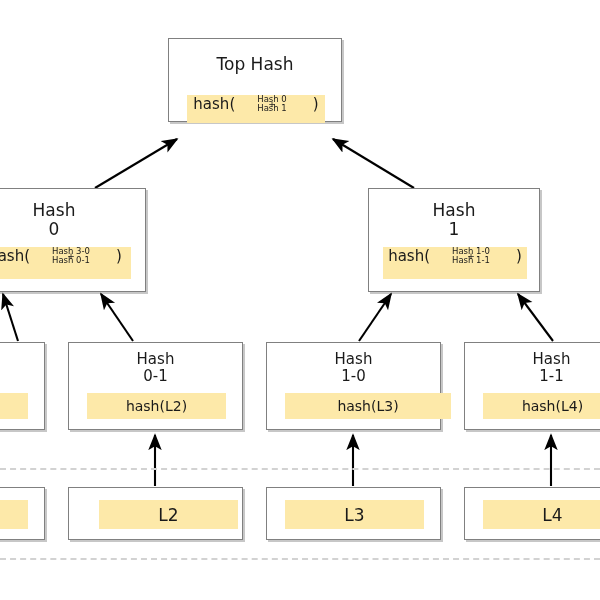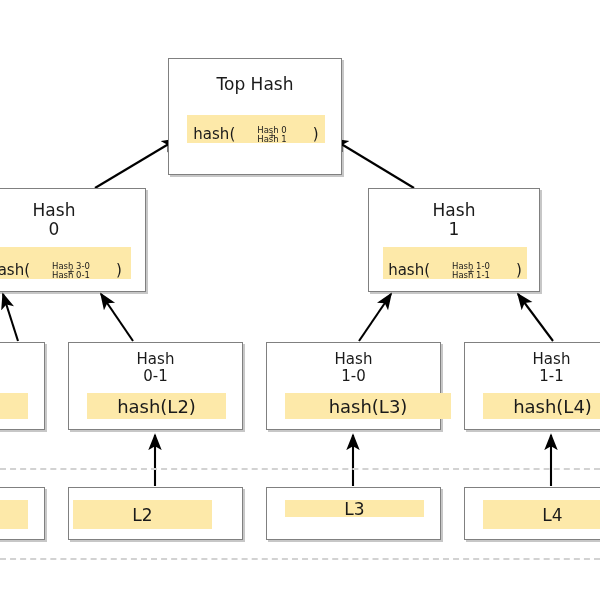--- a/index.html
+++ b/index.html
@@ -43,21 +43,21 @@
     color: #1a1a1a;
   }
 
   
   .lvl-top .node-title { top: 16px; font-size: 17px; }
   .lvl-mid .node-title { top: 12px; font-size: 17px; }
   .lvl-hash .node-title { top: 8px; font-size: 15px; }
 
   .payload-hashcall {
     display: flex;
-    align-items: flex-end;
+    align-items: flex-start;
     justify-content: center;
     gap: 0;
     font-size: 15px;
   }
   .hc-open  { font-size: 15px; }
   .hc-close { font-size: 15px; }
   .hc-stack {
     display: inline-flex;
     flex-direction: column;
     align-items: center;
@@ -71,21 +71,21 @@
   .hc-stack .hc-b { display: block; }
   .hc-plus {
     position: absolute;
     left: 50%;
     top: 50%;
     transform: translate(-50%, -50%);
     font-size: 9px;
     line-height: 1;
   }
 
-  .payload-simple { font-size: 18px; }
+  .payload-simple { font-size: 14px; }
   .payload-leaf   { font-size: 17px; }
 
   
   .dashed-sep {
     position: absolute;
     left: 0;
     width: 600px;
     height: 0;
     border-top: 2px dashed #d2d2d2;
   }
@@ -117,21 +117,21 @@
     <line x1="133" y1="341" x2="101" y2="294" stroke="#000000" stroke-width="2.1" marker-end="url(#ah)"></line>
 
     <line x1="359" y1="341" x2="391" y2="294" stroke="#000000" stroke-width="2.1" marker-end="url(#ah)"></line>
     <line x1="553" y1="341" x2="518" y2="294" stroke="#000000" stroke-width="2.1" marker-end="url(#ah)"></line>
 
     <line x1="155" y1="486" x2="155" y2="435" stroke="#000000" stroke-width="2.1" marker-end="url(#ah)"></line>
     <line x1="353" y1="486" x2="353" y2="435" stroke="#000000" stroke-width="2.1" marker-end="url(#ah)"></line>
     <line x1="551" y1="486" x2="551" y2="435" stroke="#000000" stroke-width="2.1" marker-end="url(#ah)"></line>
   </svg>
 
-  <div class="node lvl-top" style="left:168px; top:38px; width:174px; height:117px;margin-top:20px;">
+  <div class="node lvl-top" style="left:168px; top:38px; width:174px; height:84px;">
     <div class="node-title">Top Hash</div>
     <div class="payload payload-hashcall" style="left:18px; top:56px; width:138px; height:28px;">
       <span class="hc-open">hash(</span>
       <span class="hc-stack">
         <span class="hc-a">Hash 0</span>
         <span class="hc-plus">+</span>
         <span class="hc-b">Hash 1</span>
       </span>
       <span class="hc-close">)</span>
     </div>
@@ -189,25 +189,25 @@
     <div class="payload payload-simple" style="left:18px; top:50px; width:139px; height:26px;">hash(L4)</div>
   </div>
 
   <div class="dashed-sep" style="top:468px;"></div>
 
   <div class="node" style="left:-130px; top:487px; width:175px; height:53px;">
     <div class="payload payload-leaf" style="left:18px; top:12px; width:139px; height:29px;">L1</div>
   </div>
 
   <div class="node" style="left:68px; top:487px; width:175px; height:53px;">
-    <div class="payload payload-leaf" style="left:4px; top:12px; width:139px; height:29px;">L2</div>
+    <div class="payload payload-leaf" style="left:30px; top:12px; width:139px; height:29px;">L2</div>
   </div>
 
   <div class="node" style="left:266px; top:487px; width:175px; height:53px;">
-    <div class="payload payload-leaf" style="left:18px; top:12px; width:139px; height:17px;">L3</div>
+    <div class="payload payload-leaf" style="left:18px; top:12px; width:139px; height:29px;">L3</div>
   </div>
 
   <div class="node" style="left:464px; top:487px; width:175px; height:53px;">
     <div class="payload payload-leaf" style="left:18px; top:12px; width:139px; height:29px;">L4</div>
   </div>
 
   <div class="dashed-sep" style="top:558px;"></div>
 
 </div>
 

